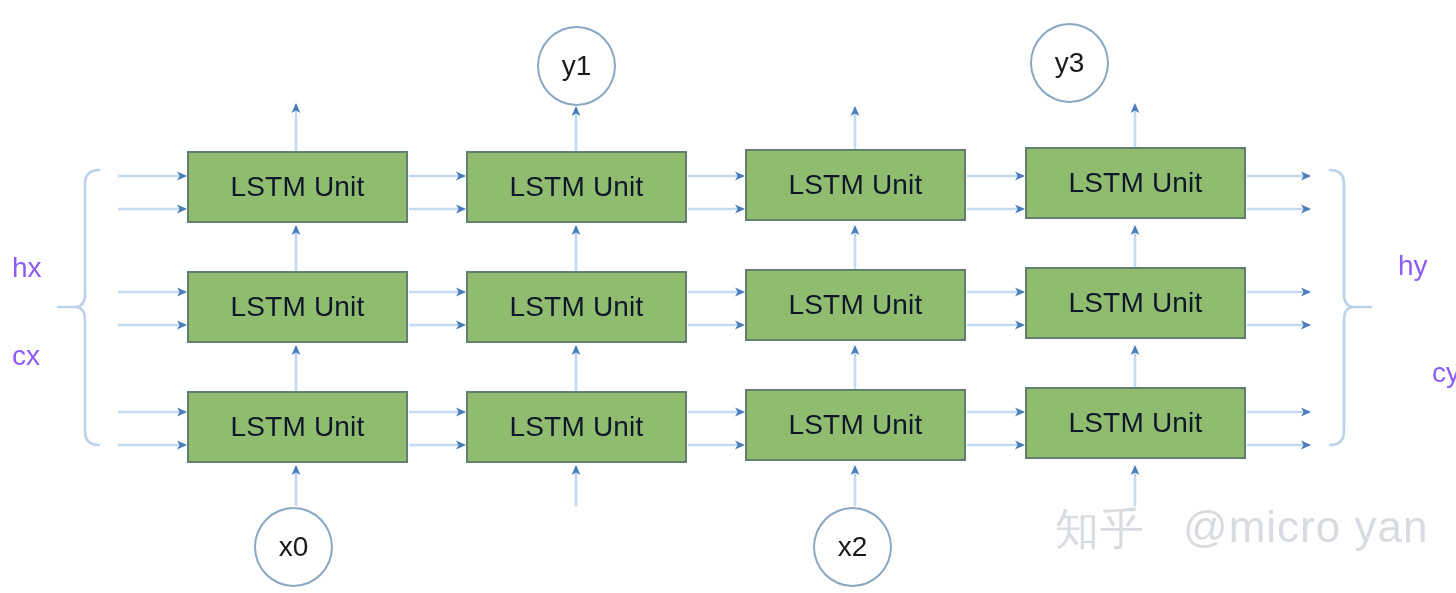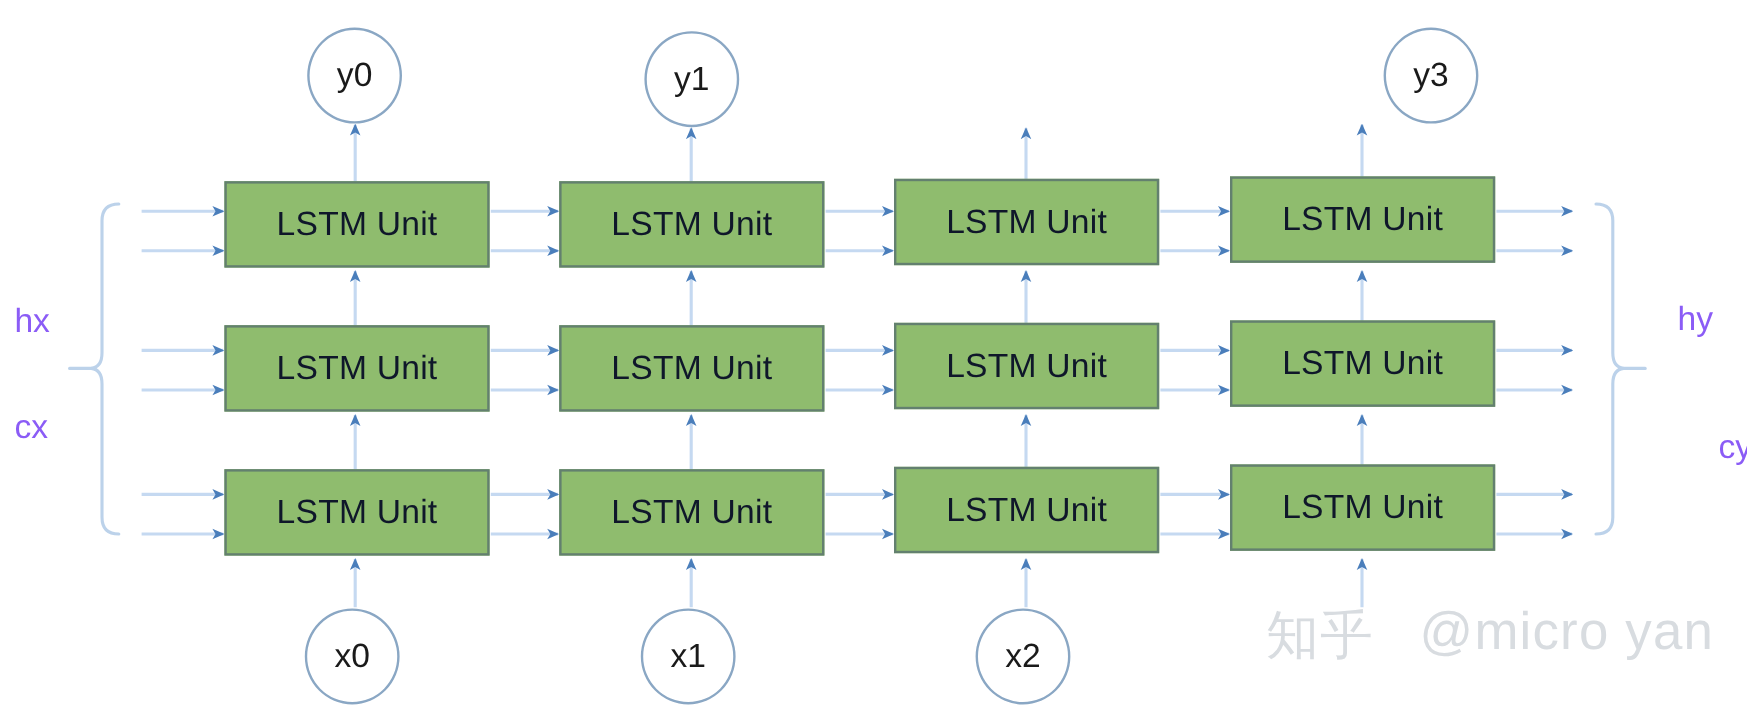--- a/index.html
+++ b/index.html
@@ -165,35 +165,29 @@
   <div class="lstm-box" style="left:466px;top:391px;width:221px;height:72px;">
     <span>LSTM Unit</span>
   </div>
   <div class="lstm-box" style="left:745px;top:389px;width:221px;height:72px;">
     <span>LSTM Unit</span>
   </div>
   <div class="lstm-box" style="left:1025px;top:387px;width:221px;height:72px;">
     <span>LSTM Unit</span>
   </div>
 
-  <div class="node-circle" style="left:256px;top:23px;width:79px;height:80px;">
-    <span>y0</span>
-  </div>
   <div class="node-circle" style="left:537px;top:26px;width:79px;height:80px;">
     <span>y1</span>
   </div>
-  <div class="node-circle" style="left:1153px;top:23px;width:79px;height:80px;">
+  <div class="node-circle" style="left:1030px;top:23px;width:79px;height:80px;">
     <span>y3</span>
   </div>
 
   <div class="node-circle" style="left:254px;top:507px;width:79px;height:80px;text-align:center;">
     <span>x0</span>
-  </div>
-  <div class="node-circle" style="left:534px;top:507px;width:79px;height:80px;">
-    <span>x1</span>
   </div>
   <div class="node-circle" style="left:813px;top:507px;width:79px;height:80px;">
     <span>x2</span>
   </div>
 
   <div class="side-label" style="left:12px;top:252px;">hx</div>
   <div class="side-label" style="left:12px;top:340px;">cx</div>
   <div class="side-label" style="left:1398px;top:250px;">hy</div>
   <div class="side-label" style="left:1400px;top:357px;margin-left:32px;">cy</div>
 

